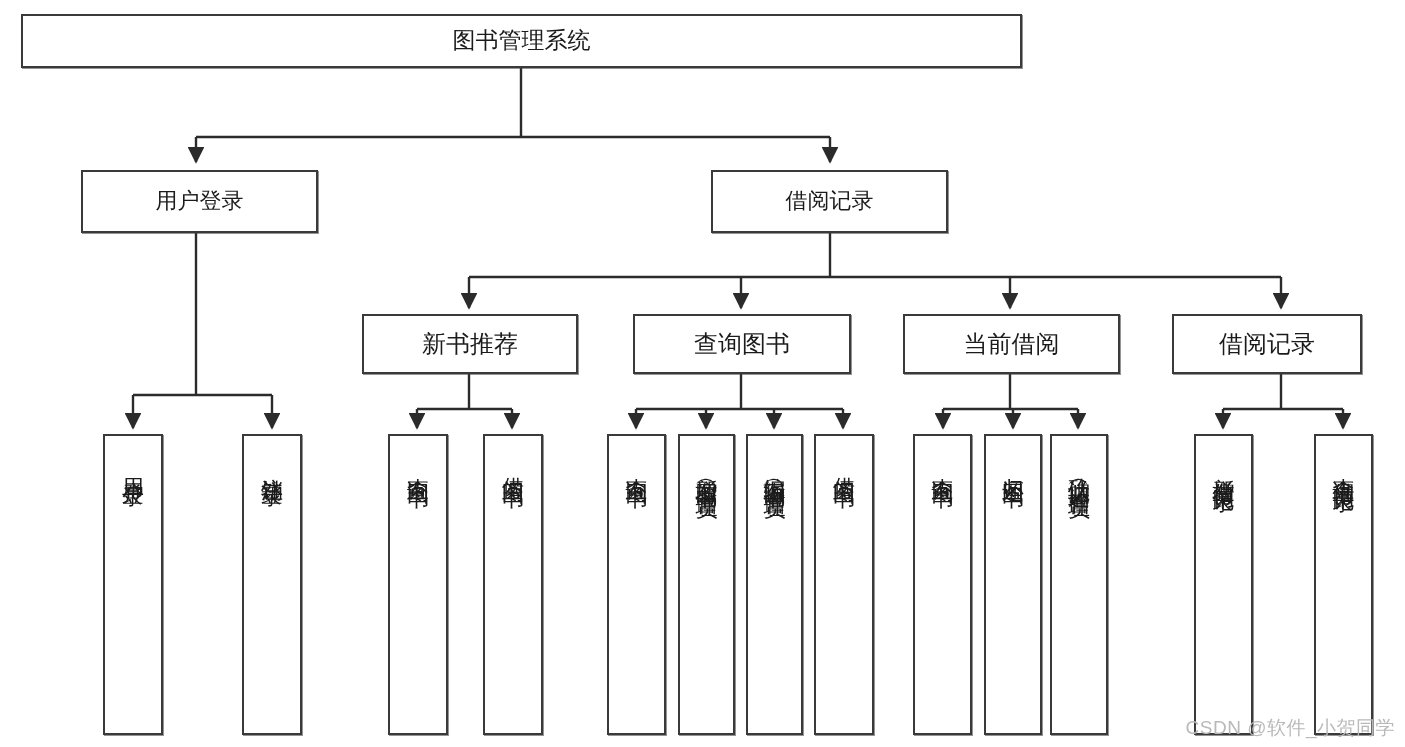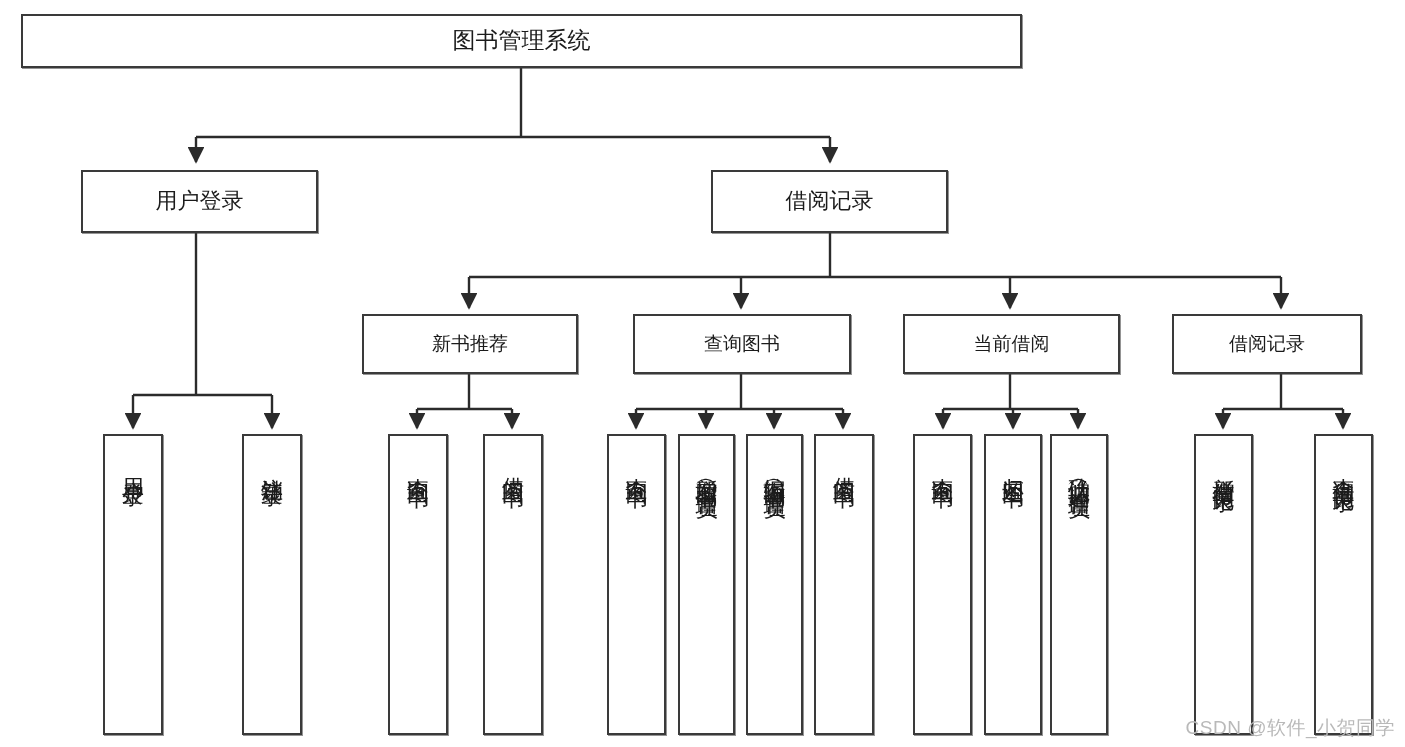--- a/index.html
+++ b/index.html
@@ -37,21 +37,21 @@
     color: #1b1b1b;
   }
   .node .label {
     display: block;
     text-align: center;
     line-height: 1.12;
     white-space: nowrap;
   }
   .node.root .label { font-size: 23px; }
   .node.lvl2 .label { font-size: 22px; }
-  .node.lvl3 .label { font-size: 19px; }
+  .node.lvl3 .label { font-size: 24px; }
 
   .node.leaf {
     align-items: flex-start;
     padding-top: 24px;
   }
   .node.leaf .label {
     writing-mode: vertical-rl;
     text-orientation: upright;
     font-size: 22px;
     letter-spacing: 3px;

